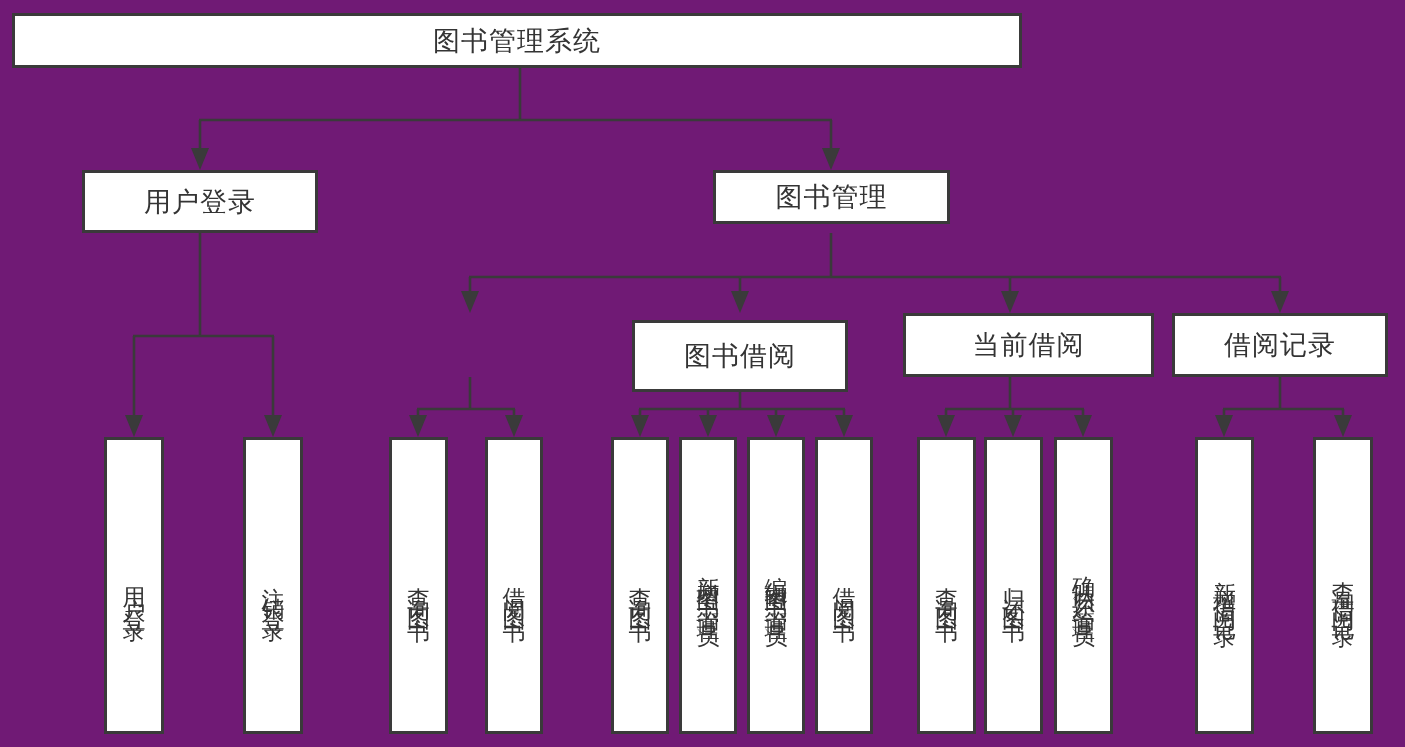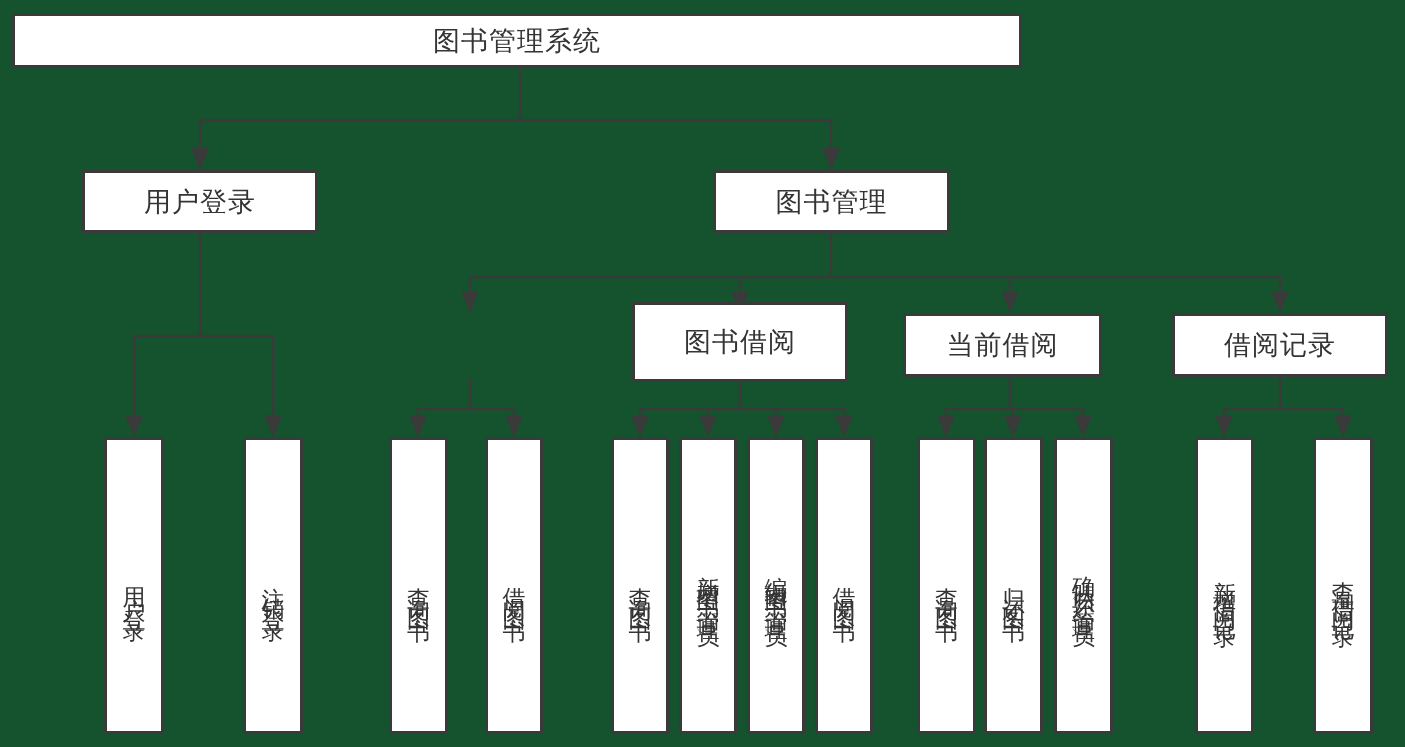--- a/index.html
+++ b/index.html
@@ -6,21 +6,21 @@
   * { box-sizing: border-box; margin: 0; padding: 0; }
   body {
     background: #ffffff;
     font-family: "Liberation Sans", sans-serif;
     width: 1405px; height: 747px;
     overflow: hidden;
   }
   #canvas {
     position: relative;
     width: 1405px; height: 747px;
-    background: #14532d;
+    background: #701a75;
   }
   #wires {
     position: absolute; left: 0; top: 0; z-index: 1;
   }
   .hbox {
     position: absolute;
     background: #ffffff;
     border: 3px solid #3a3a3a;
     display: flex; align-items: center; justify-content: center;
     font-size: 27px;
@@ -121,24 +121,24 @@
     <line x1="1223" y1="409" x2="1344" y2="409"></line>
     <line x1="1224" y1="409" x2="1224" y2="421"></line>
     <line x1="1343" y1="409" x2="1343" y2="421"></line>
     <polygon stroke="none" points="1215,415 1233,415 1224,437"></polygon>
     <polygon stroke="none" points="1334,415 1352,415 1343,437"></polygon>
   </svg>
 
   <div class="hbox" style="left:12px;top:13px;width:1010px;height:55px">图书管理系统</div>
 
   <div class="hbox" style="left:82px;top:170px;width:236px;height:63px">用户登录</div>
-  <div class="hbox" style="left:713px;top:170px;width:237px;height:63px">图书管理</div>
+  <div class="hbox" style="left:713px;top:170px;width:237px;height:54px">图书管理</div>
 
-  <div class="hbox" style="left:632px;top:302px;width:216px;height:80px">图书借阅</div>
-  <div class="hbox" style="left:903px;top:313px;width:199px;height:64px">当前借阅</div>
+  <div class="hbox" style="left:632px;top:320px;width:216px;height:72px">图书借阅</div>
+  <div class="hbox" style="left:903px;top:313px;width:251px;height:64px">当前借阅</div>
   <div class="hbox" style="left:1172px;top:313px;width:216px;height:64px">借阅记录</div>
 
   <div class="vbox" style="left:104px;width:60px">
     <span class="vtext ls11">用户登录</span>
   </div>
   <div class="vbox" style="left:243px;width:60px">
     <span class="vtext ls11">注销登录</span>
   </div>
 
   <div class="vbox" style="left:389px;width:59px">

